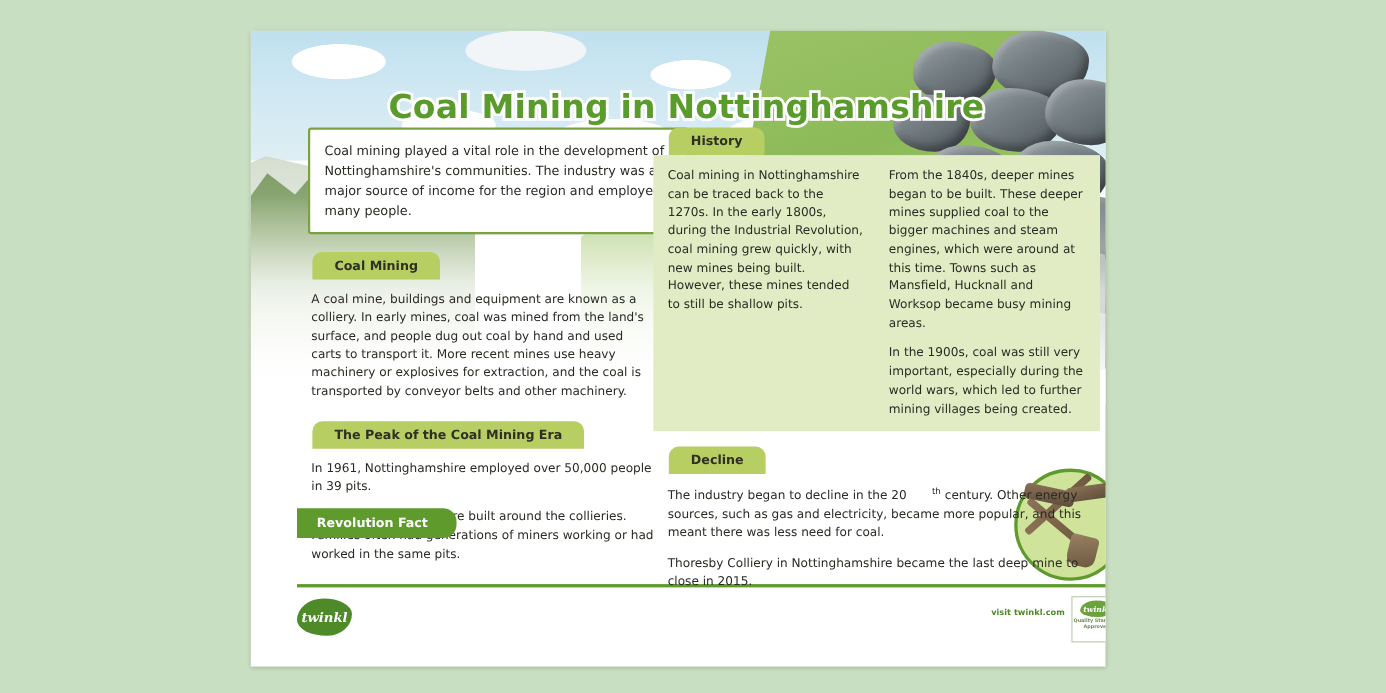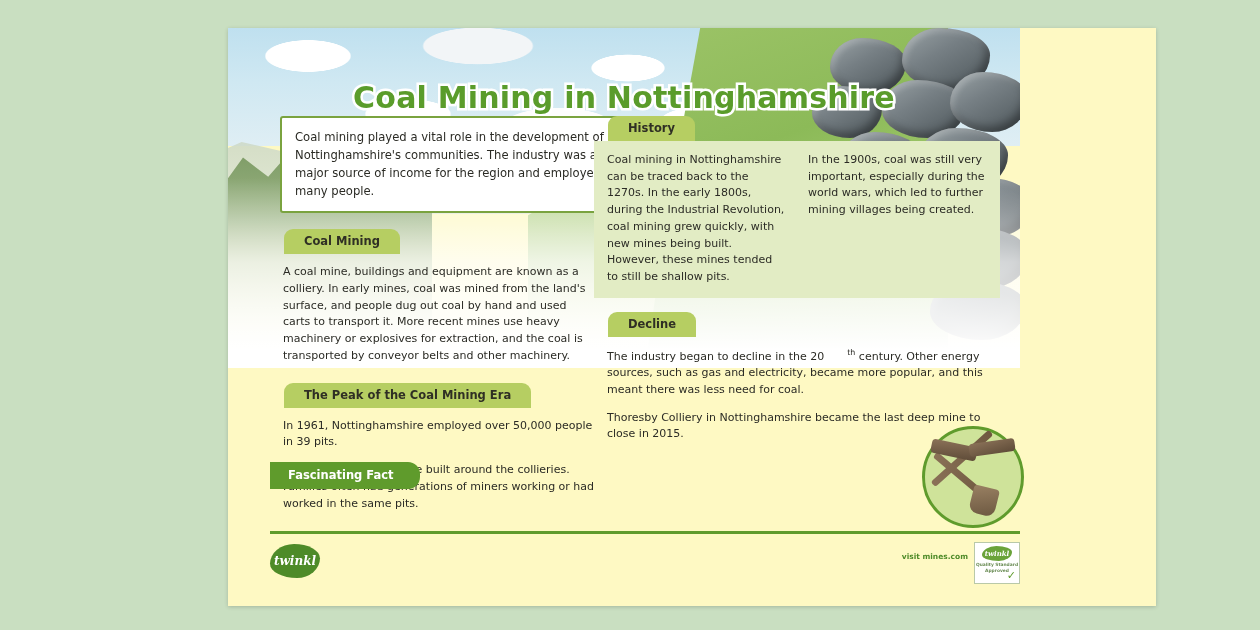--- a/index.html
+++ b/index.html
@@ -12,23 +12,23 @@
     background: #c9dfc1;
     font-family: "DejaVu Sans", sans-serif;
     overflow: hidden;
   }
 
   
   .sheet {
     position: absolute;
     left: 228px;
     top: 28px;
-    width: 928px;
+    width: 777px;
     height: 578px;
-    background: #fef9c3;
+    background: #ffffff;
     box-shadow: 0 1px 4px rgba(0,0,0,0.18);
     overflow: hidden;
   }
 
   
   .header-art {
     position: absolute;
     left: 0; top: 0;
     width: 792px;
     height: 340px;
@@ -317,20 +317,21 @@
         <p>In 1961, Nottinghamshire employed over 50,000 people in 39 pits.</p>
         <p>Whole communities were built around the collieries. Families often had generations of miners working or had worked in the same pits.</p>
       </div>
     </div>
 
     <div class="col-right">
 
       <div class="tab">History</div>
       <div class="panel twocol">
         <p>Coal mining in Nottinghamshire can be traced back to the 1270s. In the early 1800s, during the Industrial Revolution, coal mining grew quickly, with new mines being built. However, these mines tended to still be shallow pits.</p>
+        <p>From the 1840s, deeper mines began to be built. These deeper mines supplied coal to the bigger machines and steam engines, which were around at this time. Towns such as Mansfield, Hucknall and Worksop became busy mining areas.</p>
         <p>In the 1900s, coal was still very important, especially during the world wars, which led to further mining villages being created.</p>
       </div>
 
       <div style="height:14px"></div>
 
       <div class="tab">Decline</div>
       <div class="panel plain">
         <p><span>The industry began to decline in the 20</span><sup>th</sup><span> century. Other energy sources, such as gas and electricity, became more popular, and this meant there was less need for coal.</span></p>
         <p>Thoresby Colliery in Nottinghamshire became the last deep mine to close in 2015.</p>
       </div>
@@ -338,26 +339,26 @@
 
     <div class="badge-circle">
       <div class="tool" style="left:8px;  top:52px; width:78px; height:7px; transform:rotate(-42deg); transform-origin:left center;"></div>
       <div class="tool" style="left:10px; top:22px; width:64px; height:7px; transform:rotate(40deg); transform-origin:left center;"></div>
       <div class="tool" style="left:6px;  top:14px; width:46px; height:14px; border-radius:4px; transform:rotate(12deg); background:linear-gradient(170deg,#8b7258,#5e4b38);"></div>
       <div class="tool" style="left:44px; top:12px; width:46px; height:13px; border-radius:4px; transform:rotate(-8deg); background:linear-gradient(170deg,#8b7258,#5e4b38);"></div>
       <div class="tool" style="left:46px; top:58px; width:26px; height:28px; border-radius:4px 4px 9px 9px; transform:rotate(14deg); background:linear-gradient(160deg,#9a8163,#6b5740);"></div>
     </div>
 
     <div class="fact-wrap">
-      <div class="tab dark">Fascinating Fact</div>
+      <div class="tab dark">Revolution Fact</div>
     </div>
 
     <div class="footer">
       <div class="twinkl-logo">twinkl</div>
-      <div class="visit">visit mines.com</div>
+      <div class="visit">visit twinkl.com</div>
       <div class="approved">
         <div class="blob">twinkl</div>
         <div class="txt">Quality Standard</div>
         <div class="txt">Approved</div>
         <div class="tick">✓</div>
       </div>
     </div>
 
   </div>
 </div>

